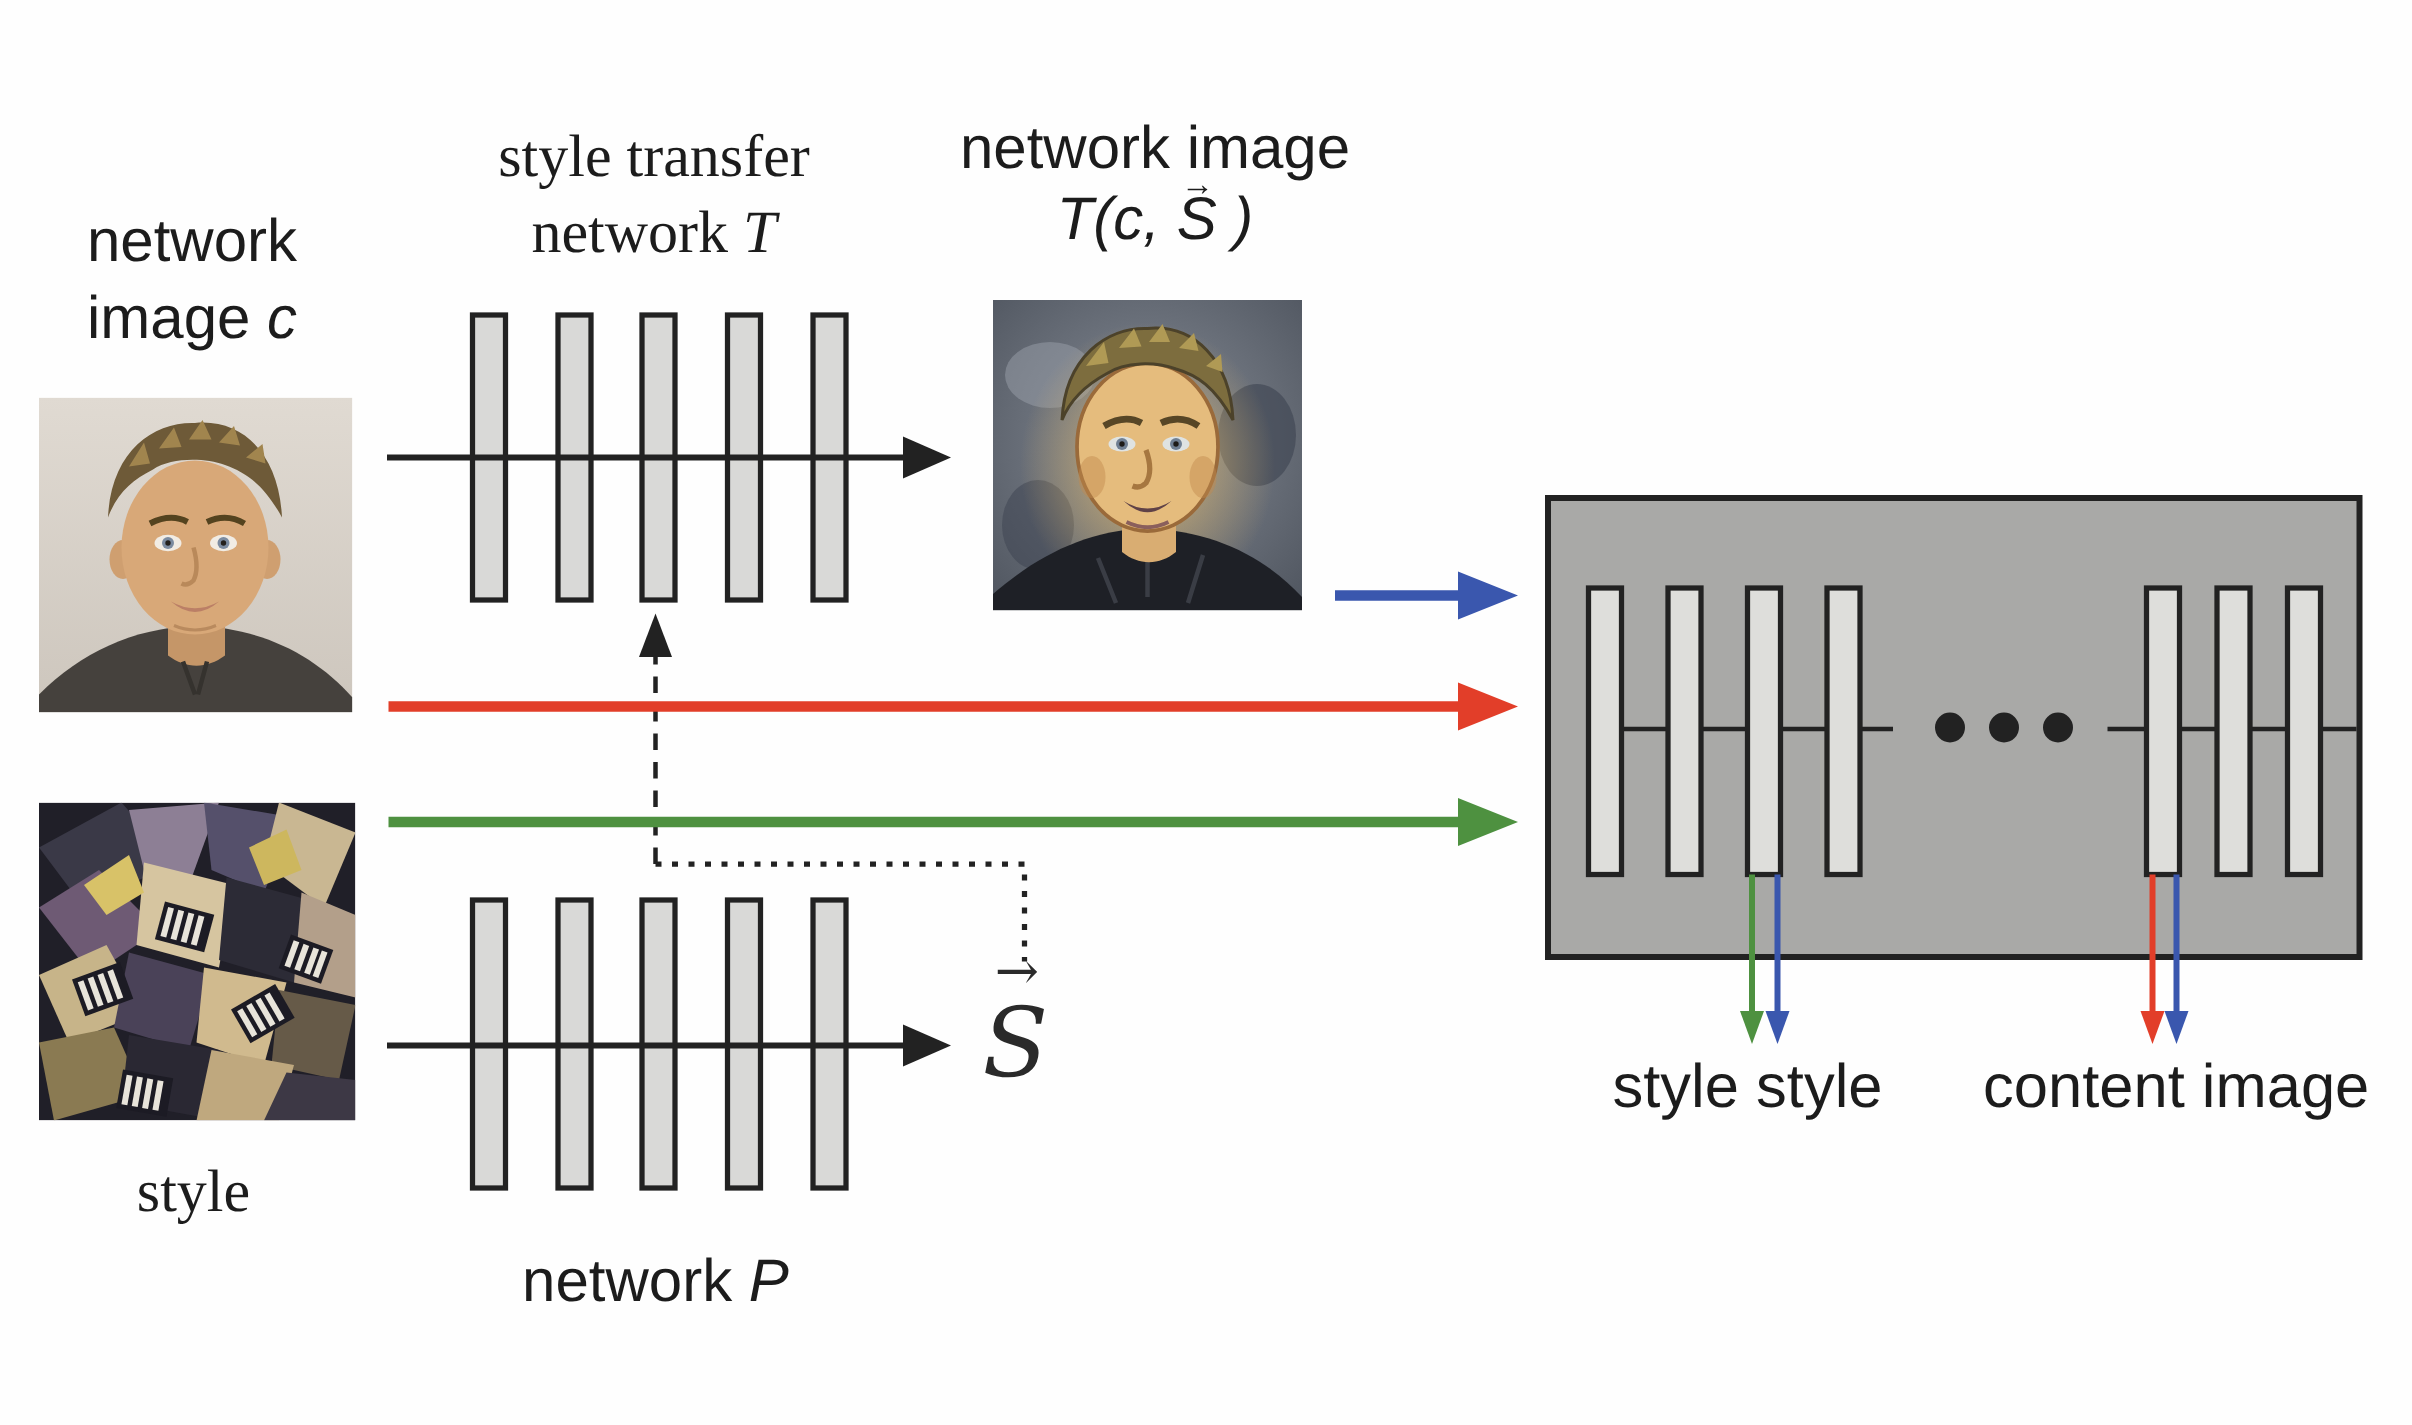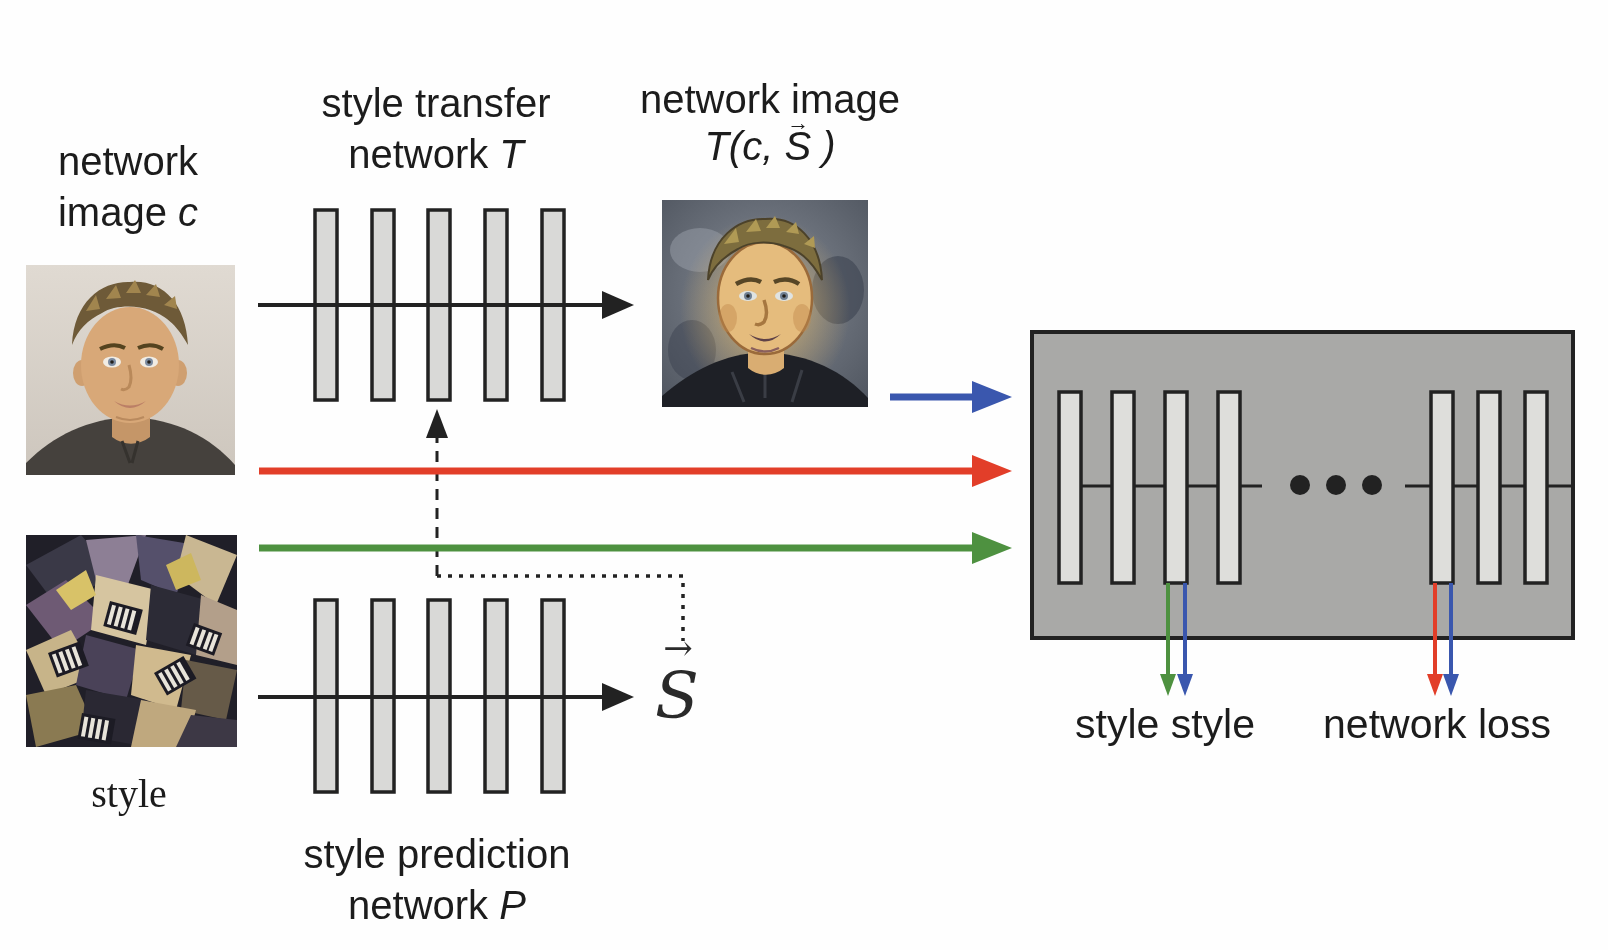--- a/index.html
+++ b/index.html
@@ -243,21 +243,21 @@
       <ellipse cx="66" cy="118" rx="9" ry="14" fill="#c08a4e" opacity="0.45"></ellipse>
       <ellipse cx="140" cy="118" rx="9" ry="14" fill="#c08a4e" opacity="0.45"></ellipse>
     </svg>
   </div>
 
   <div class="lbl" style="left:8px;top:136px;width:240px;">
     <div><span>network</span></div>
     <div><span>image </span><span class="it">c</span></div>
   </div>
 
-  <div class="lbl" style="left:286px;top:78px;width:300px;">
+  <div class="lbl" style="left:286px;top:78px;width:300px;font-family:Liberation Serif, serif;">
     <div><span>style transfer</span></div>
     <div><span>network </span><span class="it">T</span></div>
   </div>
 
   <div class="lbl" style="left:620px;top:76px;width:300px;line-height:47px;">
     <div><span>network image</span></div>
     <div>
       <span class="it">T(c, </span><span class="vec"><span class="vec-arrow">→</span><span>S</span></span><span class="it"> )</span>
     </div>
   </div>
@@ -265,25 +265,24 @@
 
   <div class="s-vec">
     <span class="vec"><span class="vec-arrow">→</span><span>S</span></span>
   </div>
 
   <div class="lbl" style="left:1055px;top:699px;width:220px;font-size:41px;">
     <span>style style</span>
   </div>
 
   <div class="lbl" style="left:1322px;top:699px;width:230px;font-size:41px;">
-    <span>network loss</span>
+    <span>content image</span>
   </div>
 
   <div class="lbl" style="left:29px;top:768px;width:200px;font-family:Liberation Serif, serif;">
     <div><span>style</span></div>
   </div>
 
   <div class="lbl" style="left:287px;top:829px;width:300px;">
-    <div><span>style prediction</span></div>
     <div><span>network </span><span class="it">P</span></div>
   </div>
 
 </div>
 
 </body></html>

